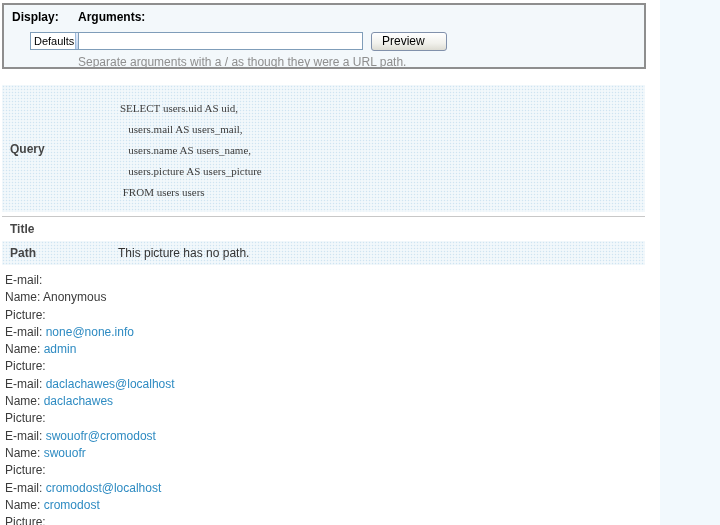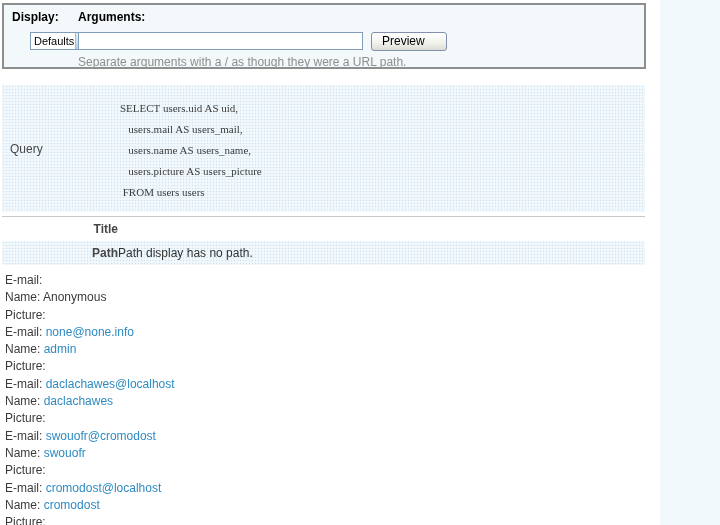--- a/index.html
+++ b/index.html
@@ -62,29 +62,29 @@
     background-image:
       radial-gradient(var(--panel-dot) 22%, rgba(0,0,0,0) 24%),
       radial-gradient(#ffffff 22%, rgba(0,0,0,0) 24%);
     background-size:3px 3px;background-position:0 0,1.5px 1.5px;
   }
   .query-panel{
     position:absolute;left:2px;top:85px;width:643px;height:127px;display:flex;
   }
   .query-label{
     flex:0 0 108px;width:108px;padding-left:8px;display:flex;align-items:center;
-    font-weight:normal;color:#464646;
+    font-weight:bold;color:#464646;
   }
   .query-sql{
     margin:13px 0 0 2px;font-family:Liberation Serif, serif;font-size:11px;
     line-height:21px;color:#3d3d3d;white-space:pre;
   }
   
   .info-table{position:absolute;left:2px;top:216px;width:643px;border-top:1px solid #c8c8c8;}
-  .info-row{height:24px;display:flex;align-items:center;text-align:right;}
+  .info-row{height:24px;display:flex;align-items:center;}
   .info-row .row-label{flex:0 0 108px;width:108px;padding-left:8px;font-weight:bold;color:#464646;}
   .info-row .row-value{color:#333;}
   .row-white{background:#fff;}
   
   .results{position:absolute;left:0;top:272px;width:650px;padding-left:5px;box-sizing:border-box;}
   .result-line{line-height:17.3px;white-space:nowrap;}
   .f-label{color:#3b3b3b;}
   .f-value{color:#3b3b3b;}
   .f-value.link{color:var(--link);cursor:pointer;}
 </style>
@@ -124,21 +124,21 @@
  FROM users users</pre>
   </div>
 
   <div class="info-table">
     <div class="info-row row-white">
       <div class="row-label">Title</div>
       <div class="row-value"></div>
     </div>
     <div class="info-row blue-tex">
       <div class="row-label">Path</div>
-      <div class="row-value">Path display has no path.</div>
+      <div class="row-value">This picture has no path.</div>
     </div>
   </div>
 
   <div class="results">
   <div class="result-line"><span class="f-label">E-mail:</span> <span class="f-value"></span></div>
 
   <div class="result-line"><span class="f-label">Name:</span> <span class="f-value">Anonymous</span></div>
 
   <div class="result-line"><span class="f-label">Picture:</span> <span class="f-value"></span></div>
 

